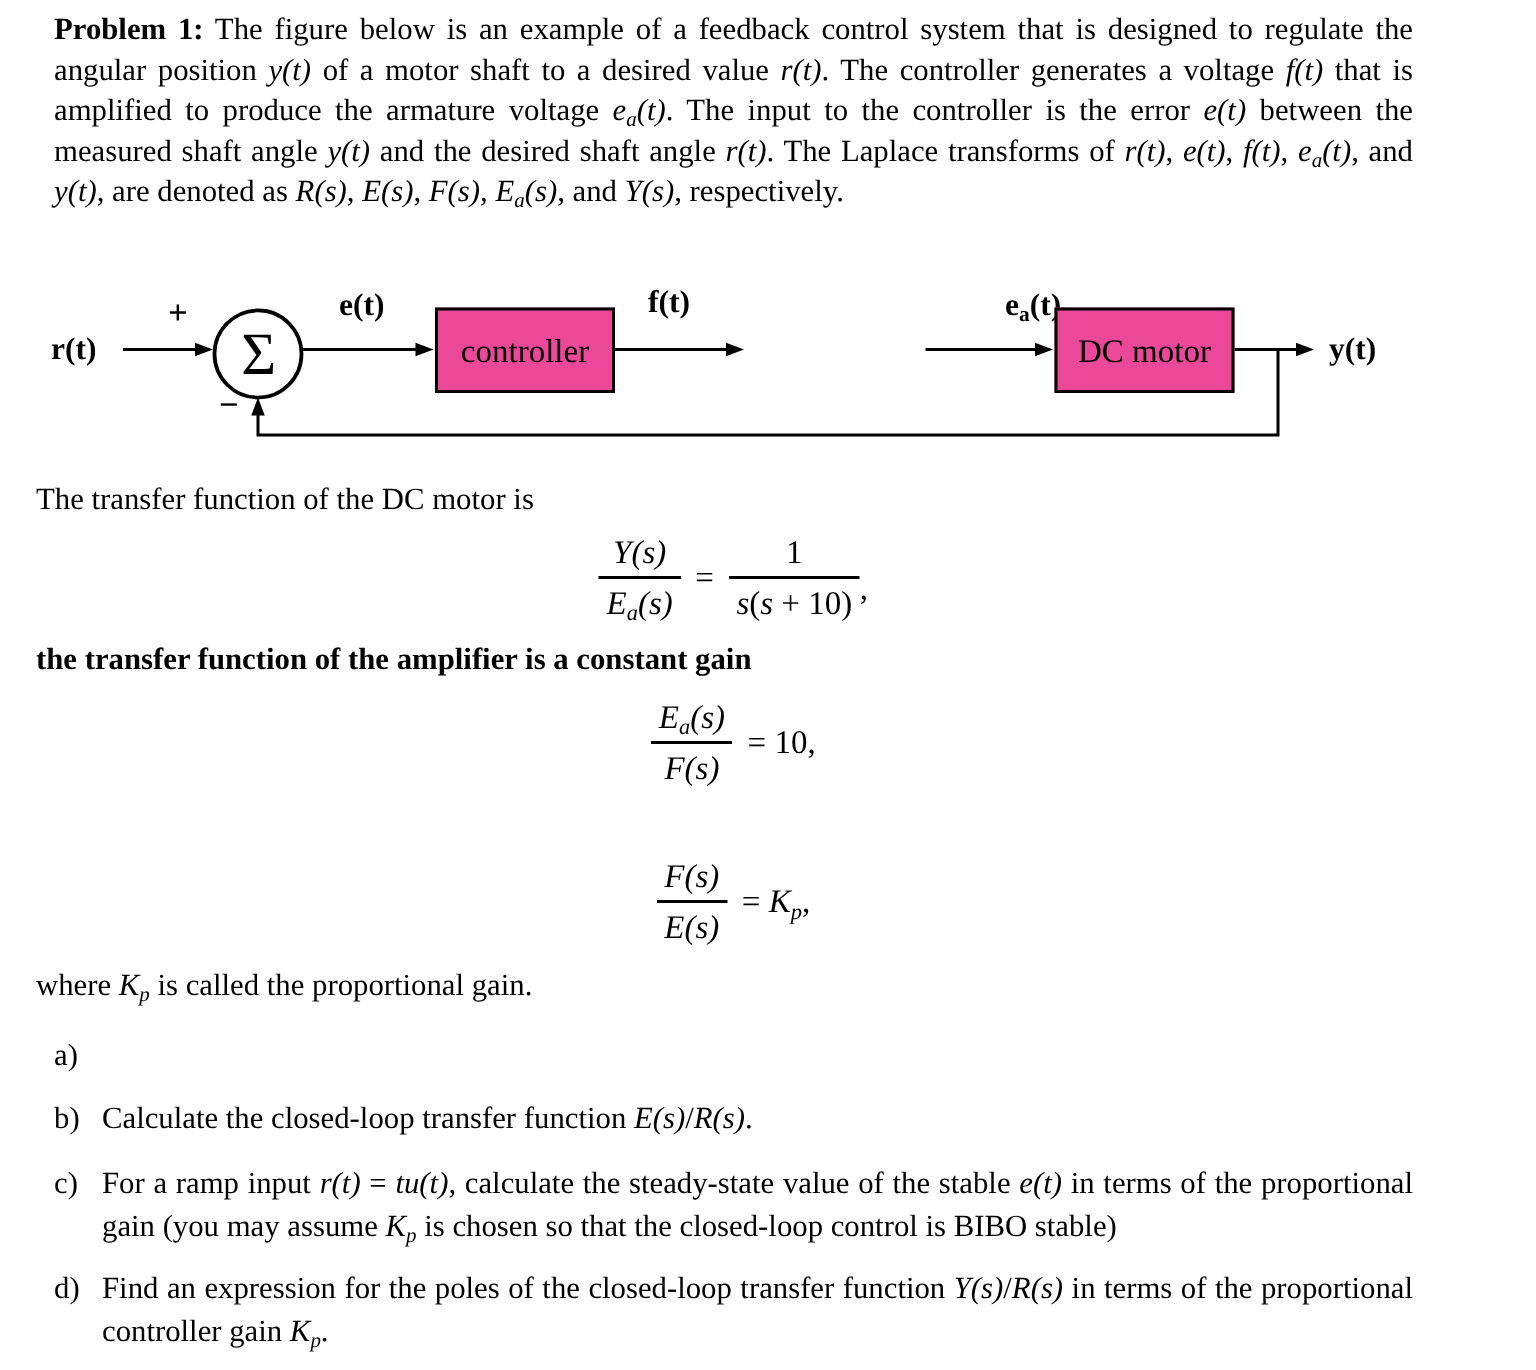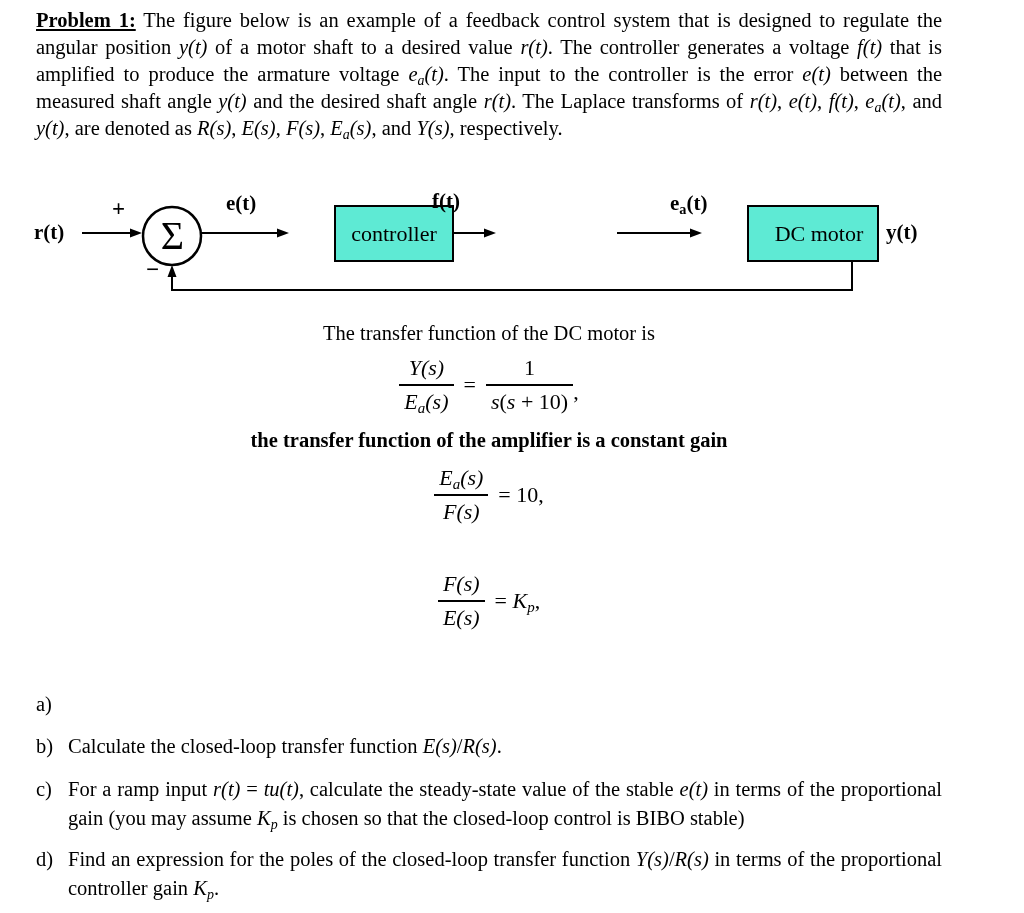--- a/index.html
+++ b/index.html
@@ -5,27 +5,27 @@
   html,body{margin:0;padding:0;background:#ffffff;}
   body{width:1024px;height:913px;position:relative;overflow:hidden;
        font-family:"Liberation Serif","DejaVu Serif",serif;color:#000;}
   .page{position:absolute;inset:0;background:#fff;}
 
   
   .intro{position:absolute;left:36px;top:7px;width:906px;margin:0;
          font-size:20.5px;line-height:27px;text-align:justify;}
 
   
-  .tline{position:absolute;left:36px;width:906px;margin:0;
-         font-size:20.5px;line-height:27px;text-align:center;}
+  .tline{position:absolute;left:24px;width:906px;margin:0;
+         font-size:20.5px;line-height:27px;}
   #l-motor{top:320px;} #l-amp{top:427px;font-weight:bold;} #l-ctrl{top:537px;} #l-where{top:644px;}
 
   
   .mi{font-style:italic;}
-  .mb{font-weight:bold;text-decoration:underline;}
+  .mb{font-weight:bold;}
   sub{font-size:0.68em;line-height:0;vertical-align:-0.3em;}
 
   
   .eqrow{position:absolute;left:36px;width:906px;display:flex;
          justify-content:center;align-items:center;font-size:22px;}
   #eq1{top:355px;} #eq2{top:465px;} #eq3{top:571px;}
   .frac{display:inline-block;text-align:center;}
   .fnum{display:block;padding:0 5px 3px;border-bottom:2px solid #000;}
   .fden{display:block;padding:3px 5px 0;}
   .rel{margin:0 10px;}
@@ -47,22 +47,22 @@
   #sig-f{left:432px;top:10px;}
   #sig-ea{left:634px;top:12px;margin-left:36px;}
   #sig-y{left:886px;top:41px;}
   .op{position:absolute;font-size:23px;font-weight:bold;line-height:24px;}
   #op-plus{left:112px;top:17px;}
   #op-minus{left:146px;top:78px;}
   .sigma{position:absolute;left:152px;top:34px;width:41px;height:44px;
          text-align:center;font-size:40px;line-height:44px;}
   .block{position:absolute;top:25px;height:53px;width:116px;border:2px solid #000;
          display:flex;align-items:center;justify-content:center;
-         font-size:22px;background:#5eead4;white-space:nowrap;margin-left:44px;}
-  #blk-ctl{left:290px;} #blk-amp{left:497px;} #blk-mot{left:703px;padding-left:12px;}
+         font-size:22px;background:#ec4899;white-space:nowrap;}
+  #blk-ctl{left:290px;} #blk-amp{left:497px;} #blk-mot{left:703px;}
 </style>
 </head>
 <body>
 
 <div class="page">
 
   <p class="intro"><span class="mb">Problem 1:</span><span> The figure below is an example of a feedback control system that is designed to regulate the angular position </span><span class="mi">y(t)</span><span> of a motor shaft to a desired value </span><span class="mi">r(t)</span><span>. The controller generates a voltage </span><span class="mi">f(t)</span><span> that is amplified to produce the armature voltage </span><span class="mi">e</span><sub class="mi">a</sub><span class="mi">(t)</span><span>. The input to the controller is the error </span><span class="mi">e(t)</span><span> between the measured shaft angle </span><span class="mi">y(t)</span><span> and the desired shaft angle </span><span class="mi">r(t)</span><span>. The Laplace transforms of </span><span class="mi">r(t)</span><span>, </span><span class="mi">e(t)</span><span>, </span><span class="mi">f(t)</span><span>, </span><span class="mi">e</span><sub class="mi">a</sub><span class="mi">(t)</span><span>, and </span><span class="mi">y(t)</span><span>, are denoted as </span><span class="mi">R(s)</span><span>, </span><span class="mi">E(s)</span><span>, </span><span class="mi">F(s)</span><span>, </span><span class="mi">E</span><sub class="mi">a</sub><span class="mi">(s)</span><span>, and </span><span class="mi">Y(s)</span><span>, respectively.</span></p>
 
   <div class="figure">
     <svg width="1024" height="135" viewBox="0 0 1024 135">
@@ -126,20 +126,21 @@
 
 
   <div class="eqrow" id="eq3">
     <span class="frac">
       <span class="fnum"><span class="mi">F(s)</span></span>
       <span class="fden"><span class="mi">E(s)</span></span>
     </span>
     <span class="rhs"><span>= </span><span class="mi">K</span><sub class="mi">p</sub><span>,</span></span>
   </div>
 
+  <p class="tline" id="l-where"><span>where </span><span class="mi">K</span><sub class="mi">p</sub><span> is called the proportional gain.</span></p>
 
   <p class="q" id="qa">
     <span class="marker">a)</span>
   </p>
   <p class="q" id="qb">
     <span class="marker">b)</span>
     <span><span>Calculate the closed-loop transfer function </span><span class="mi">E(s)</span><span>/</span><span class="mi">R(s)</span><span>.</span></span>
   </p>
   <p class="q" id="qc">
     <span class="marker">c)</span>

